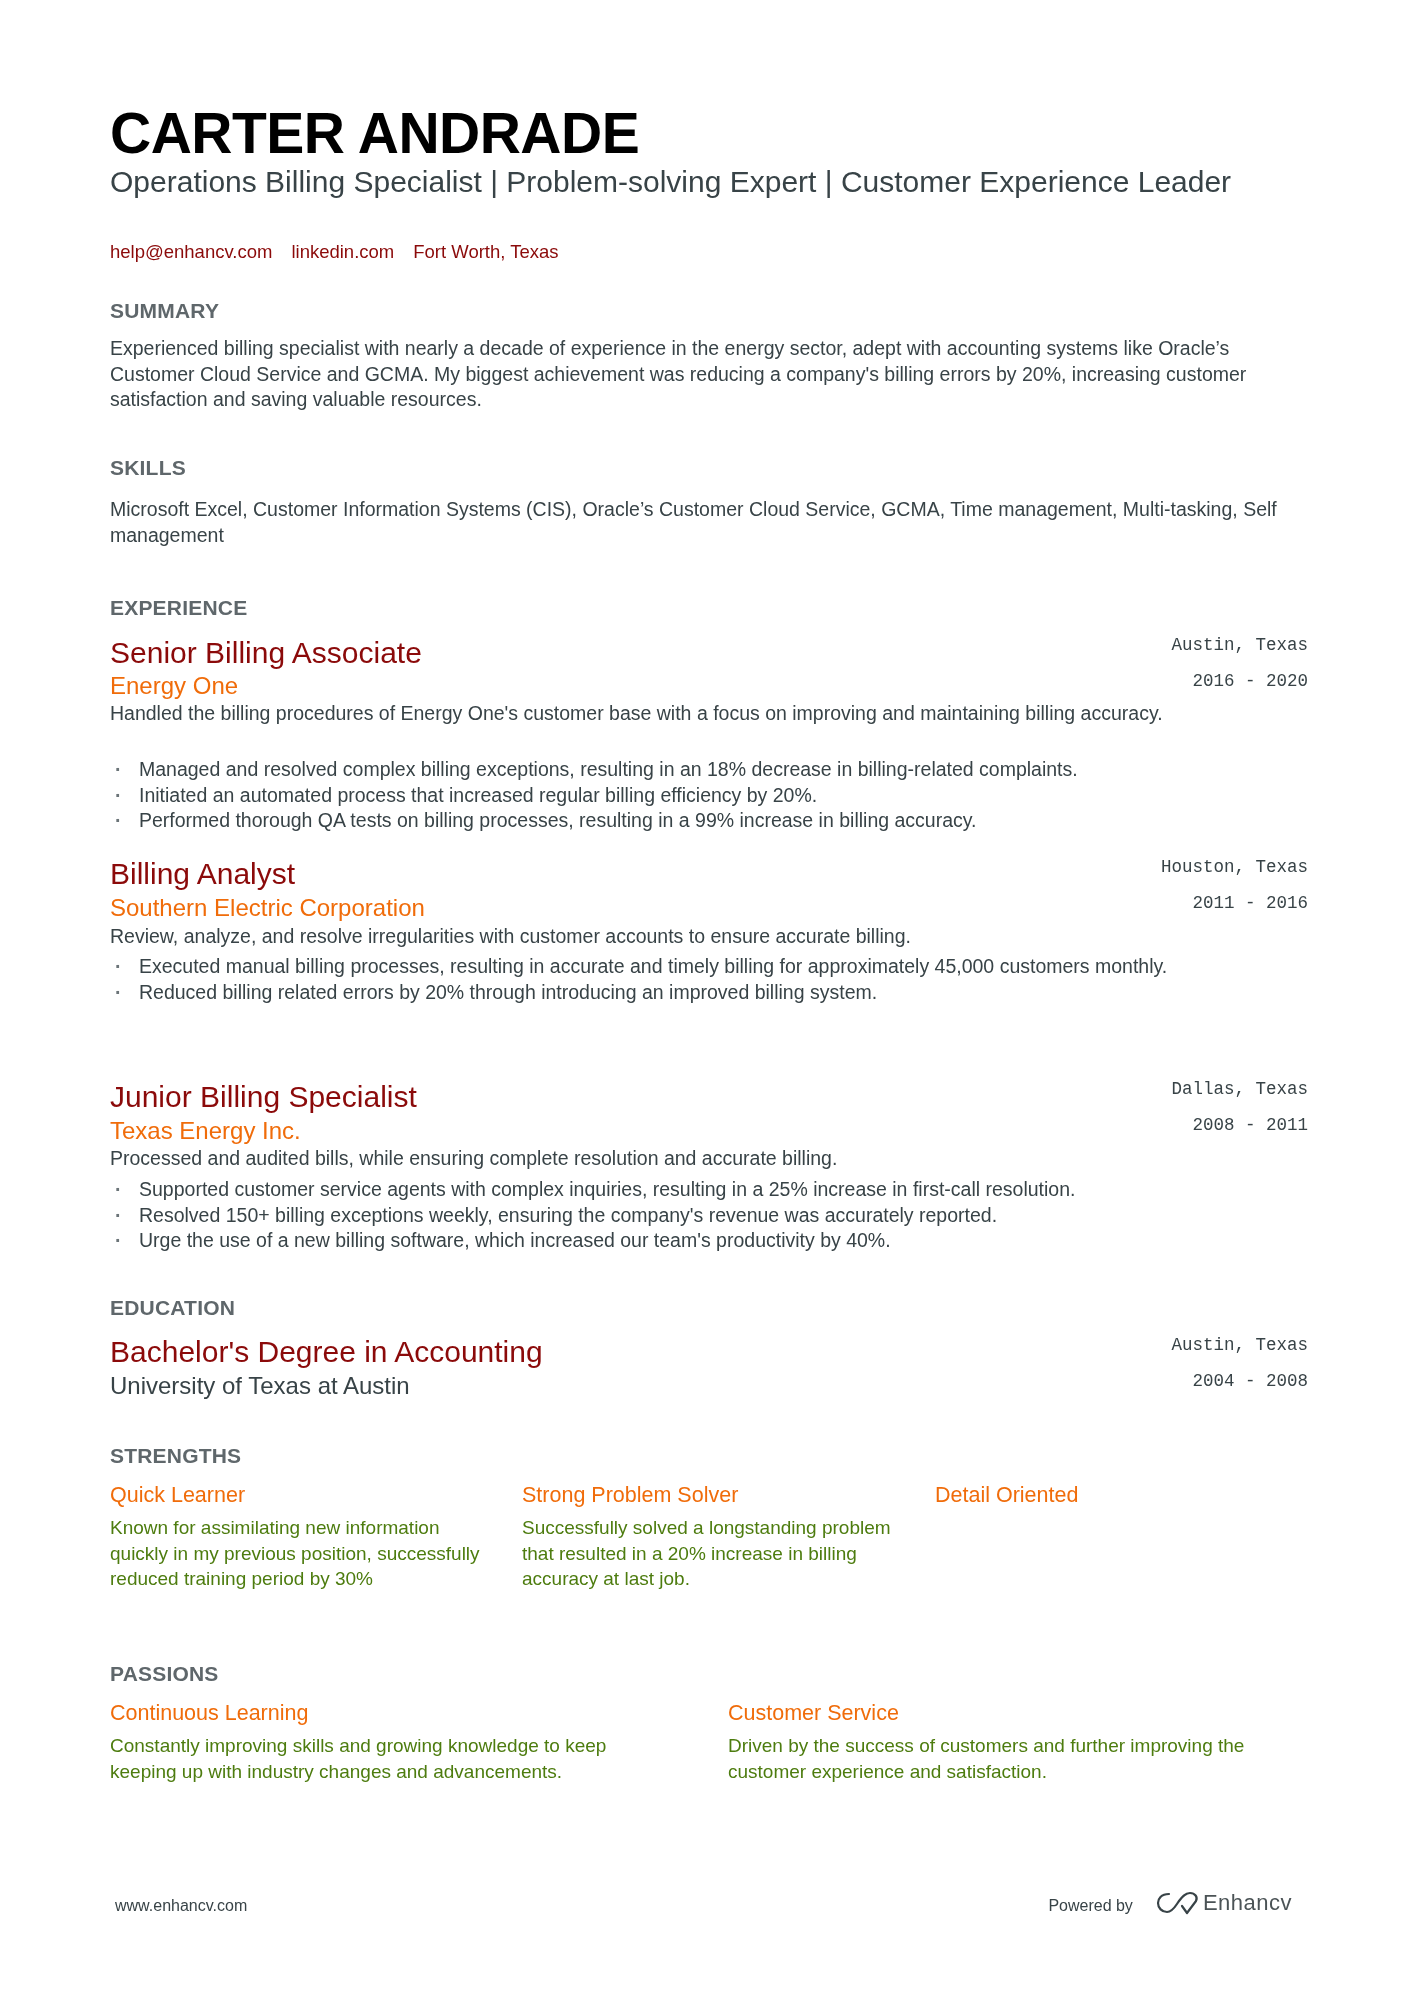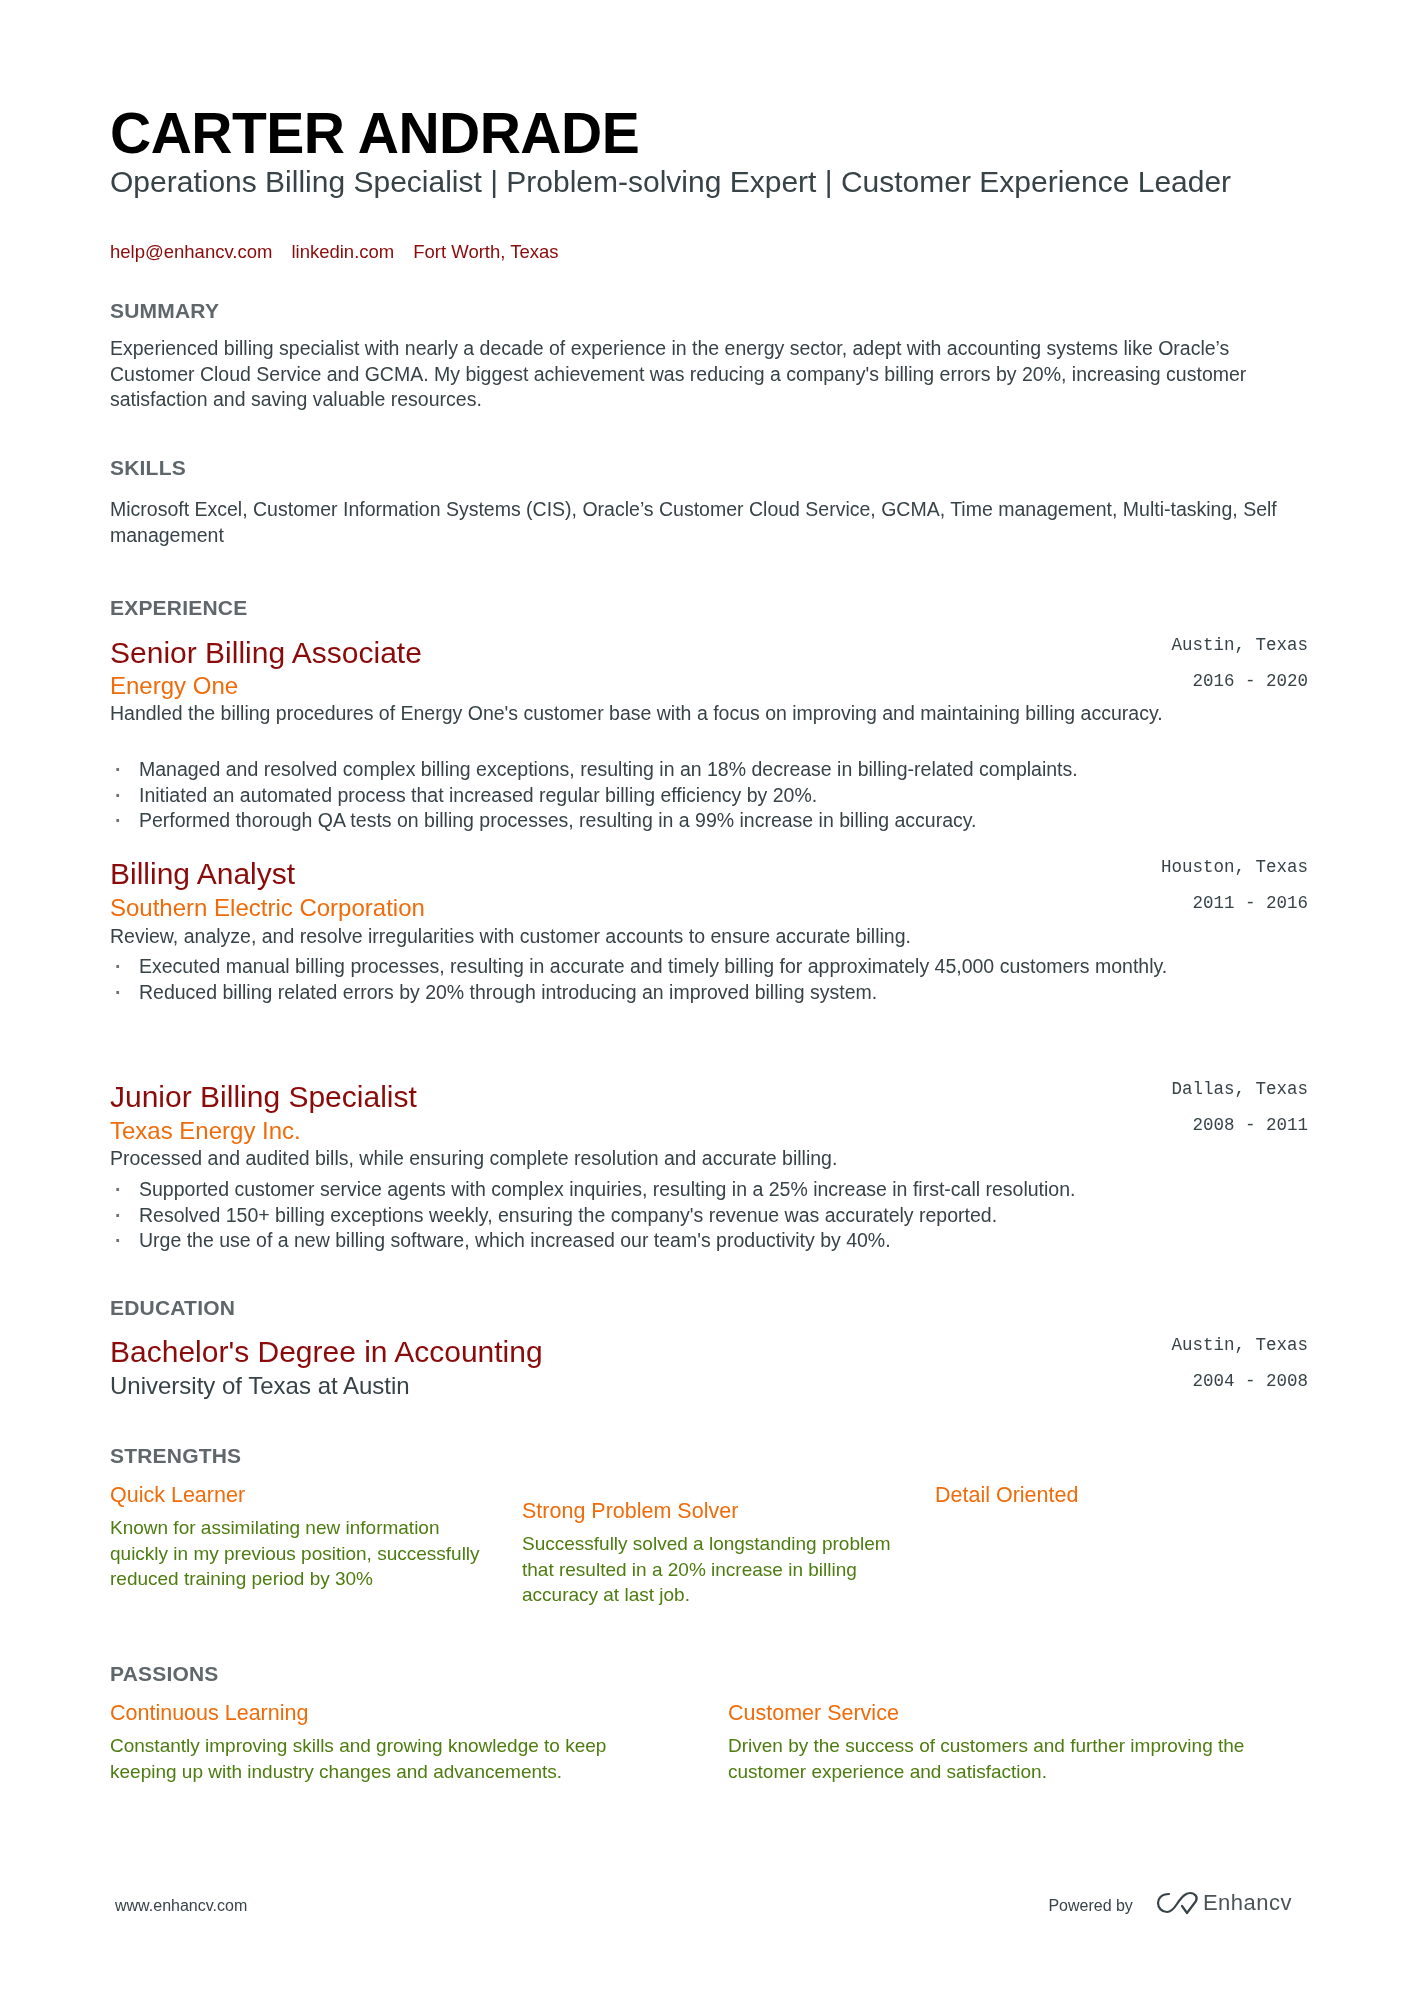--- a/index.html
+++ b/index.html
@@ -80,21 +80,21 @@
 <div class="abs job-title" style="top:1334px">Bachelor's Degree in Accounting</div>
 <div class="abs edu-school" style="top:1371px">University of Texas at Austin</div>
 <div class="abs meta" style="top:1334px">Austin, Texas</div>
 <div class="abs meta" style="top:1370px">2004 - 2008</div>
 
 <h2 class="abs sec-title" style="top:1443px">STRENGTHS</h2>
 <div class="abs" style="left:110px; top:1481px; width:375px;">
   <div class="card-title">Quick Learner</div>
   <div class="card-text">Known for assimilating new information quickly in my previous position, successfully reduced training period by 30%</div>
 </div>
-<div class="abs" style="left:522px; top:1481px; width:375px;margin-top:16px;">
+<div class="abs" style="left:522px; top:1481px; width:375px;">
   <div class="card-title">Strong Problem Solver</div>
   <div class="card-text">Successfully solved a longstanding problem that resulted in a 20% increase in billing accuracy at last job.</div>
 </div>
 <div class="abs" style="left:935px; top:1481px; width:375px;">
   <div class="card-title">Detail Oriented</div>
 </div>
 
 <h2 class="abs sec-title" style="top:1661px">PASSIONS</h2>
 <div class="abs" style="left:110px; top:1699px; width:560px;">
   <div class="card-title">Continuous Learning</div>

